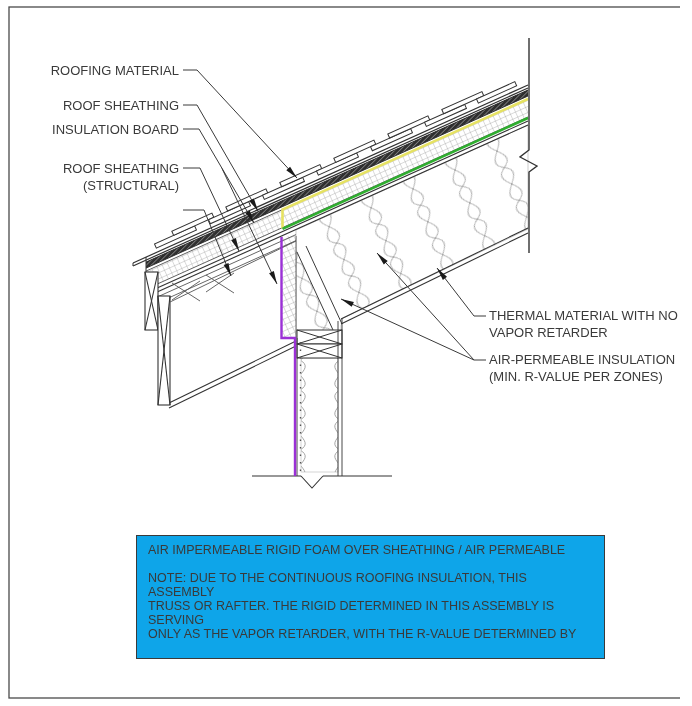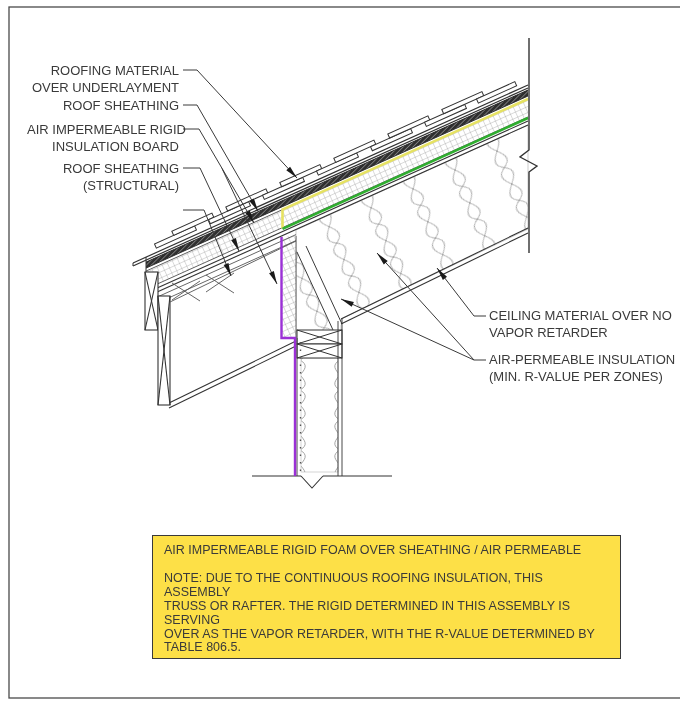--- a/index.html
+++ b/index.html
@@ -6,22 +6,22 @@
   #stage{
     position:relative;width:680px;height:706px;background:#fff;overflow:hidden;
     font-family:"Liberation Sans", sans-serif;color:#3a3a3a;
   }
   #drawing{position:absolute;left:0;top:0;}
   .callout{position:absolute;font-size:13px;line-height:17px;letter-spacing:0;color:#3a3a3a;white-space:nowrap;}
   .callout.left{width:152px;text-align:right;}
   .callout.right{text-align:left;}
   .callout div{white-space:nowrap;}
   #note-box{
-    position:absolute;left:152px;top:535px;width:469px;height:124px;
-    border:1.3px solid #3a3a3a;box-sizing:border-box;background:#fde047;
+    position:absolute;left:136px;top:535px;width:469px;height:124px;
+    border:1.3px solid #3a3a3a;box-sizing:border-box;background:#0ea5e9;
   }
   #note-box .inner{padding:8px 10px 0 11px;font-size:12.5px;line-height:13.9px;color:#3a3a3a;}
   #note-box .gap{height:14px;}
 </style>
 </head>
 <body>
 
 <div id="stage">
 
   <svg id="drawing" width="692" height="706" viewBox="0 0 692 706">
@@ -203,46 +203,43 @@
       <polygon points="437,268 447.0,276.7 442.9,279.9"></polygon>
       <polygon points="377,253 387.7,260.9 383.8,264.4"></polygon>
       <polygon points="341,299 353.9,302.1 351.7,306.8"></polygon>
     </g>
 
     <rect x="9" y="7" width="675" height="691" fill="none" stroke="#4a4a4a" stroke-width="1.3"></rect>
   </svg>
 
   <div class="callout left" style="left:27px;top:62px">
     <div>ROOFING MATERIAL</div>
-    <div>OVER UNDERLAYMENT</div>
   </div>
   <div class="callout left" style="left:27px;top:97px">
     <div>ROOF SHEATHING</div>
   </div>
   <div class="callout left" style="left:27px;top:121px">
-    <div>AIR IMPERMEABLE RIGID</div>
     <div>INSULATION BOARD</div>
   </div>
   <div class="callout left" style="left:27px;top:160px">
     <div>ROOF SHEATHING</div>
     <div>(STRUCTURAL)</div>
   </div>
   <div class="callout right" style="left:489px;top:307px">
-    <div>CEILING MATERIAL OVER NO</div>
+    <div>THERMAL MATERIAL WITH NO</div>
     <div>VAPOR RETARDER</div>
   </div>
   <div class="callout right" style="left:489px;top:351px">
     <div>AIR-PERMEABLE INSULATION</div>
     <div>(MIN. R-VALUE PER ZONES)</div>
   </div>
 
   <div id="note-box">
     <div class="inner">
       <div>AIR IMPERMEABLE RIGID FOAM OVER SHEATHING / AIR PERMEABLE</div>
       <div class="gap"></div>
       <div>NOTE: DUE TO THE CONTINUOUS ROOFING INSULATION, THIS ASSEMBLY</div>
       <div>TRUSS OR RAFTER. THE RIGID DETERMINED IN THIS ASSEMBLY IS SERVING</div>
-      <div>OVER AS THE VAPOR RETARDER, WITH THE R-VALUE DETERMINED BY</div>
-      <div>TABLE 806.5.</div>
+      <div>ONLY AS THE VAPOR RETARDER, WITH THE R-VALUE DETERMINED BY</div>
     </div>
   </div>
 
 </div>
 
 </body></html>

